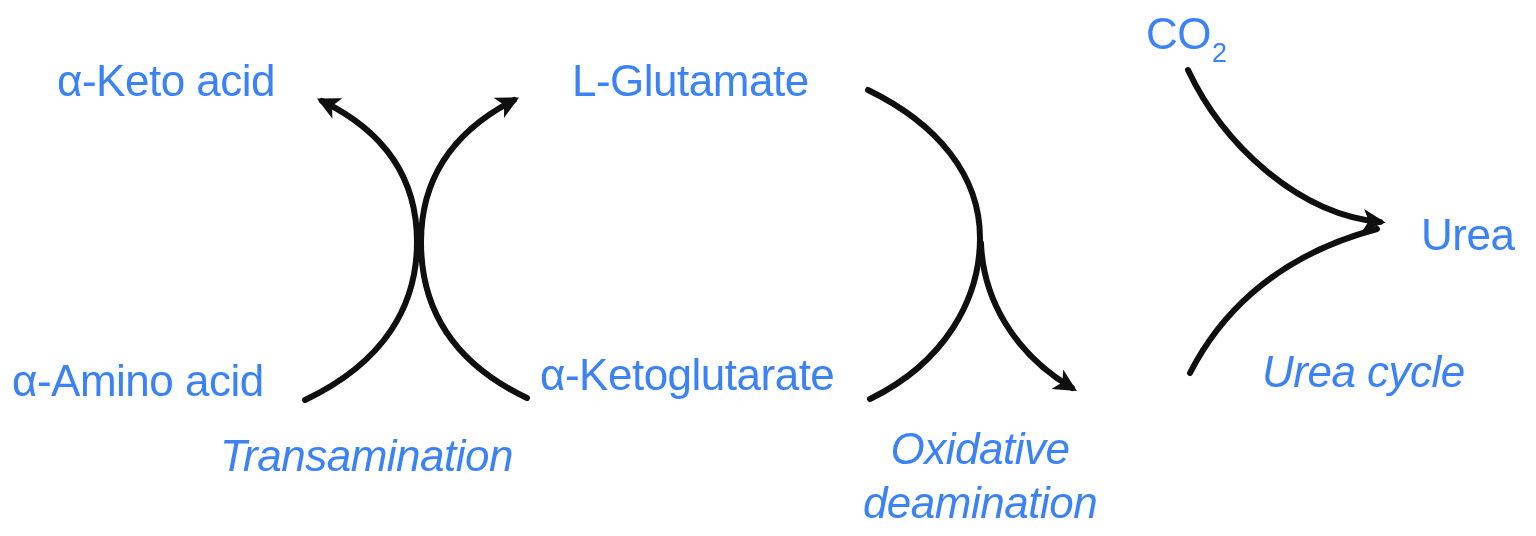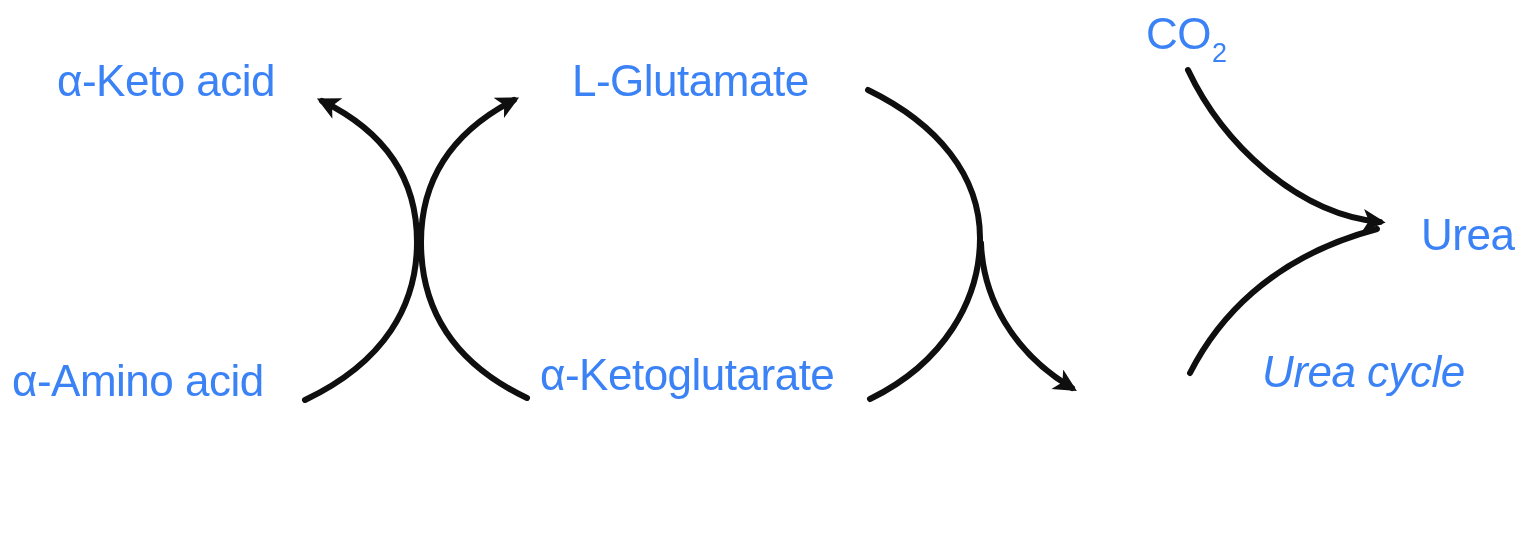--- a/index.html
+++ b/index.html
@@ -82,17 +82,22 @@
 
   <div class="label" style="left:1146px; top:12px;"><span>CO</span><span class="sub">2</span></div>
 
   <div class="label" style="left:1421px; top:213px;">Urea</div>
 
   <div class="label" style="left:12px;  top:359px;">α-Amino acid</div>
 
   <div class="label" style="left:540px; top:353px;">α-Ketoglutarate</div>
 
 
+  <div class="label process" style="left:220px; top:434px;">Transamination</div>
 
+  <div class="label process centered2" style="left:830px; top:422px; width:300px;">
+    <div>Oxidative</div>
+    <div>deamination</div>
+  </div>
 
   <div class="label process" style="left:1262px; top:310px;margin-top:40px;">Urea cycle</div>
 
 </div>
 
 </body></html>

